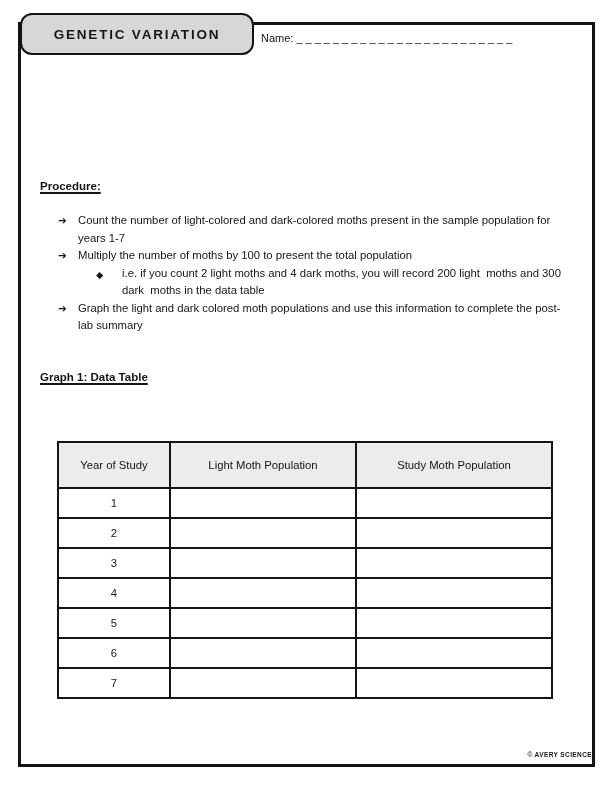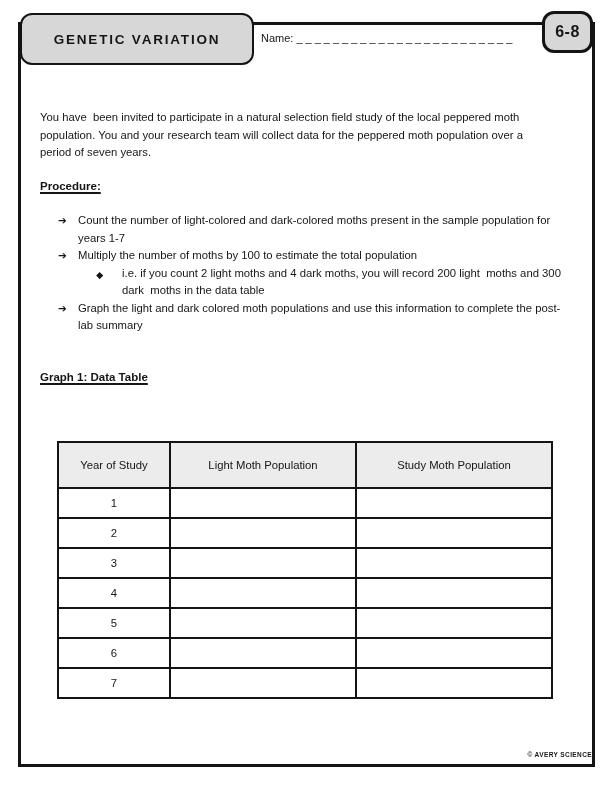--- a/index.html
+++ b/index.html
@@ -18,21 +18,21 @@
   .main-border {
     position: absolute;
     left: 18px; top: 22px;
     width: 577px; height: 745px;
     border: 3px solid #141414;
     background: #ffffff;
   }
   .title-box {
     position: absolute;
     left: 20px; top: 13px;
-    width: 234px; height: 52px;
+    width: 234px; height: 42px;
     background: #d7d7d7;
     border: 2.5px solid #141414;
     border-radius: 12px;
     display: flex; align-items: center; justify-content: center;
     font-size: 13.5px;
     font-weight: 700;
     letter-spacing: 1.8px;
     z-index: 2;
   }
   .grade-box {
@@ -129,42 +129,38 @@
 <body>
 
 <div class="page">
 
   <div class="main-border"></div>
 
   <div class="title-box">
     <span>GENETIC VARIATION</span>
   </div>
 
-  <div class="grade-box">
-    <span>6-8</span>
-  </div>
 
   <div class="name-row">
     <span>Name:</span>
     <span class="name-line">________________________</span>
   </div>
 
 
-  <div class="intro">You have  been invited to participate in a natural selection field study of the local peppered moth population. You and your research team will collect data for the peppered moth population over a period of seven years.</div>
 
   <div class="section-heading procedure-heading">Procedure:</div>
 
   <div class="steps">
     <div class="step">
       <span class="bullet">➔</span>
       <span class="step-text">Count the number of light-colored and dark-colored moths present in the sample population for years 1-7</span>
     </div>
     <div class="step">
       <span class="bullet">➔</span>
-      <span class="step-text">Multiply the number of moths by 100 to estimate the total population</span>
+      <span class="step-text">Multiply the number of moths by 100 to present the total population</span>
     </div>
     <div class="step sub">
       <span class="bullet">◆</span>
       <span class="step-text">i.e. if you count 2 light moths and 4 dark moths, you will record 200 light  moths and 300 dark  moths in the data table</span>
     </div>
     <div class="step">
       <span class="bullet">➔</span>
       <span class="step-text">Graph the light and dark colored moth populations and use this information to complete the post-lab summary</span>
     </div>
   </div>

